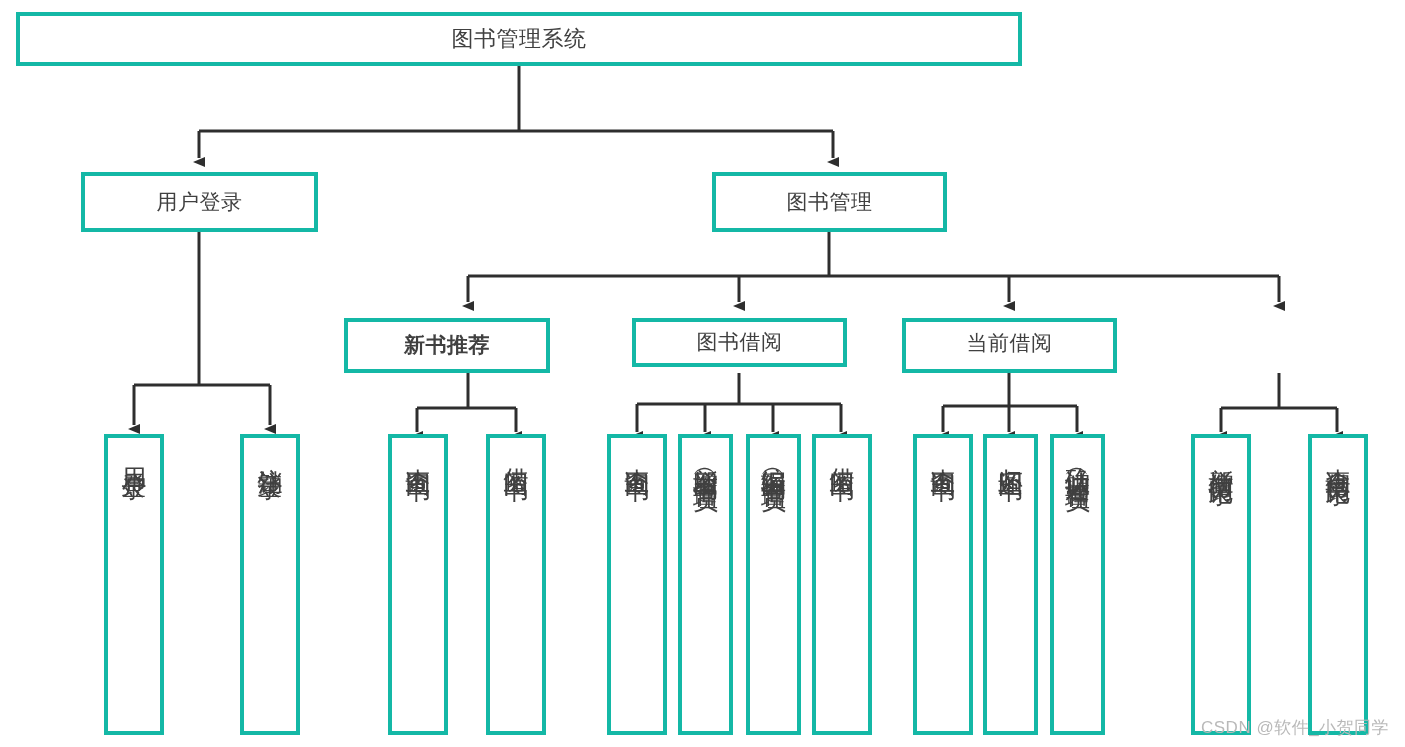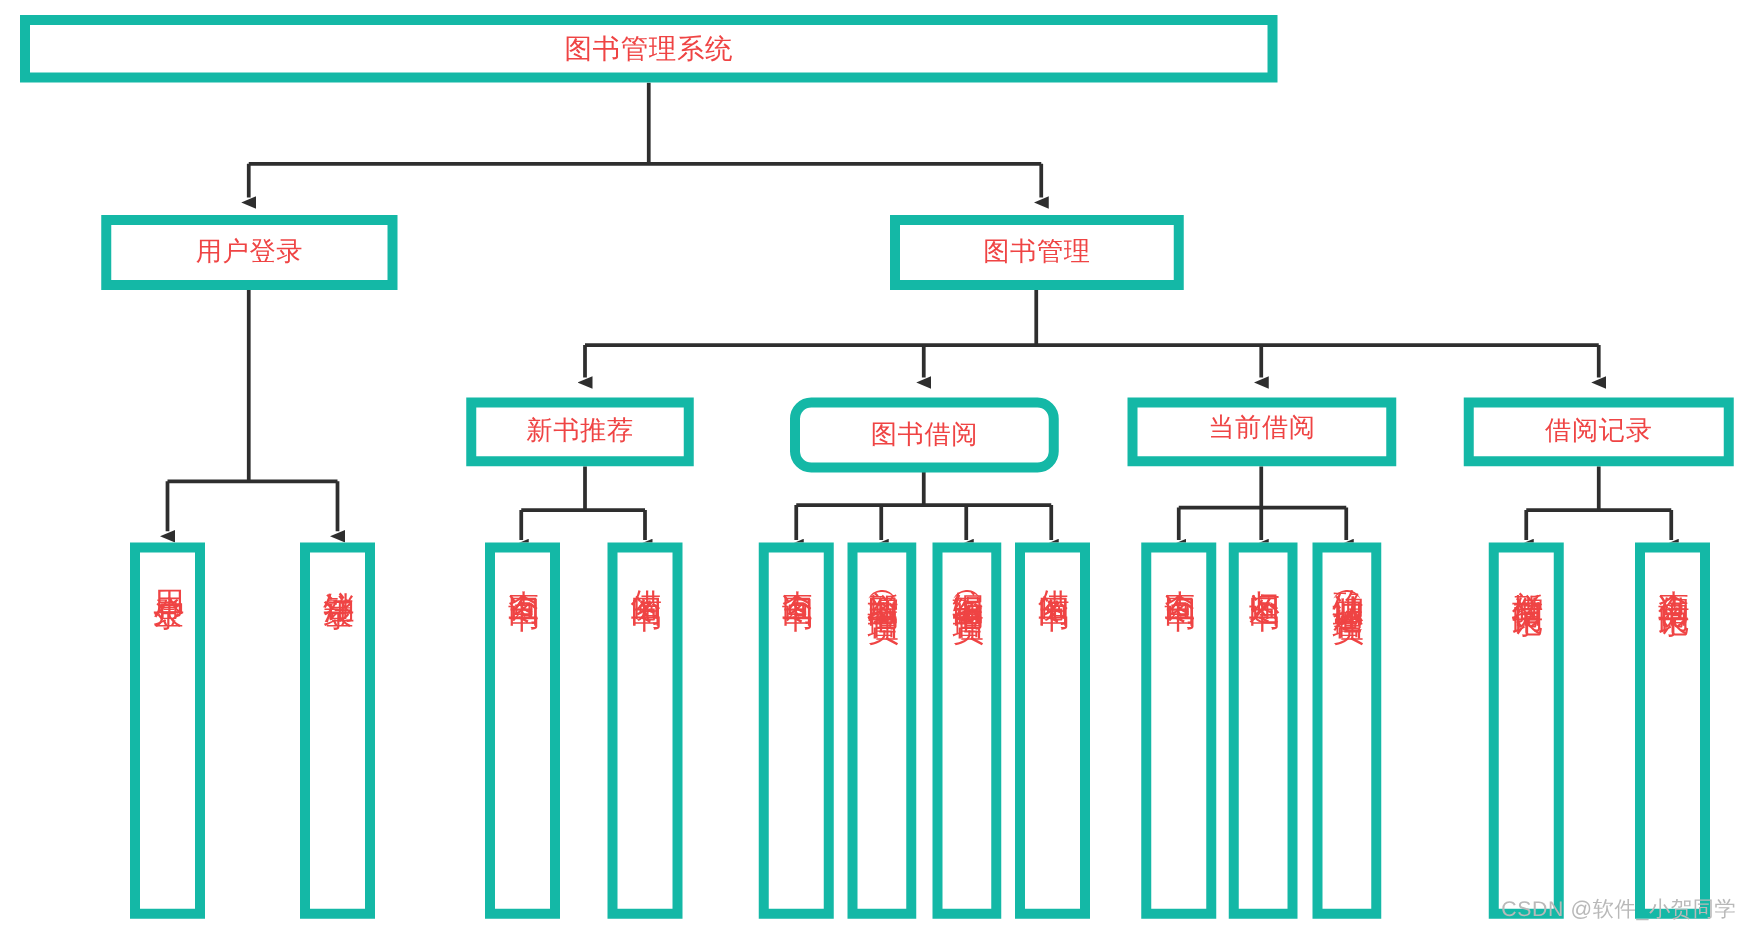--- a/index.html
+++ b/index.html
@@ -22,25 +22,25 @@
     left: 0;
     top: 0;
     width: 1405px;
     height: 747px;
     pointer-events: none;
   }
   .node {
     position: absolute;
     box-sizing: border-box;
     background: #ffffff;
-    border: 8px solid #14b8a6;
+    border: 4px solid #14b8a6;
     display: flex;
     align-items: center;
     justify-content: center;
-    color: #ef4444;
+    color: #404040;
   }
   .node .label {
     display: block;
     line-height: 1.18;
     letter-spacing: 0.5px;
   }
   
   .node.h .label {
     font-size: 21px;
     white-space: nowrap;
@@ -130,31 +130,28 @@
     <span class="label">图书管理系统</span>
   </div>
 
   <div class="node h" style="left:81px; top:172px; width:237px; height:60px;">
     <span class="label">用户登录</span>
   </div>
   <div class="node h" style="left:712px; top:172px; width:235px; height:60px;">
     <span class="label">图书管理</span>
   </div>
 
-  <div class="node h" style="left:373px; top:318px; width:182px; height:55px;">
+  <div class="node h" style="left:344px; top:318px; width:206px; height:55px;font-weight:bold;">
     <span class="label">新书推荐</span>
   </div>
-  <div class="node h" style="left:632px; top:318px; width:215px; height:60px;border-radius:17px;">
+  <div class="node h" style="left:632px; top:318px; width:215px; height:49px;">
     <span class="label">图书借阅</span>
   </div>
   <div class="node h" style="left:902px; top:318px; width:215px; height:55px;font-family:Liberation Mono, monospace;">
     <span class="label">当前借阅</span>
-  </div>
-  <div class="node h" style="left:1171px; top:318px; width:216px; height:55px;">
-    <span class="label">借阅记录</span>
   </div>
 
   <div class="node v" style="left:104px; top:434px; width:60px; height:301px;">
     <span class="label">用户登录</span>
   </div>
   <div class="node v" style="left:240px; top:434px; width:60px; height:301px;">
     <span class="label">注销登录</span>
   </div>
 
   <div class="node v" style="left:388px; top:434px; width:60px; height:301px;">

